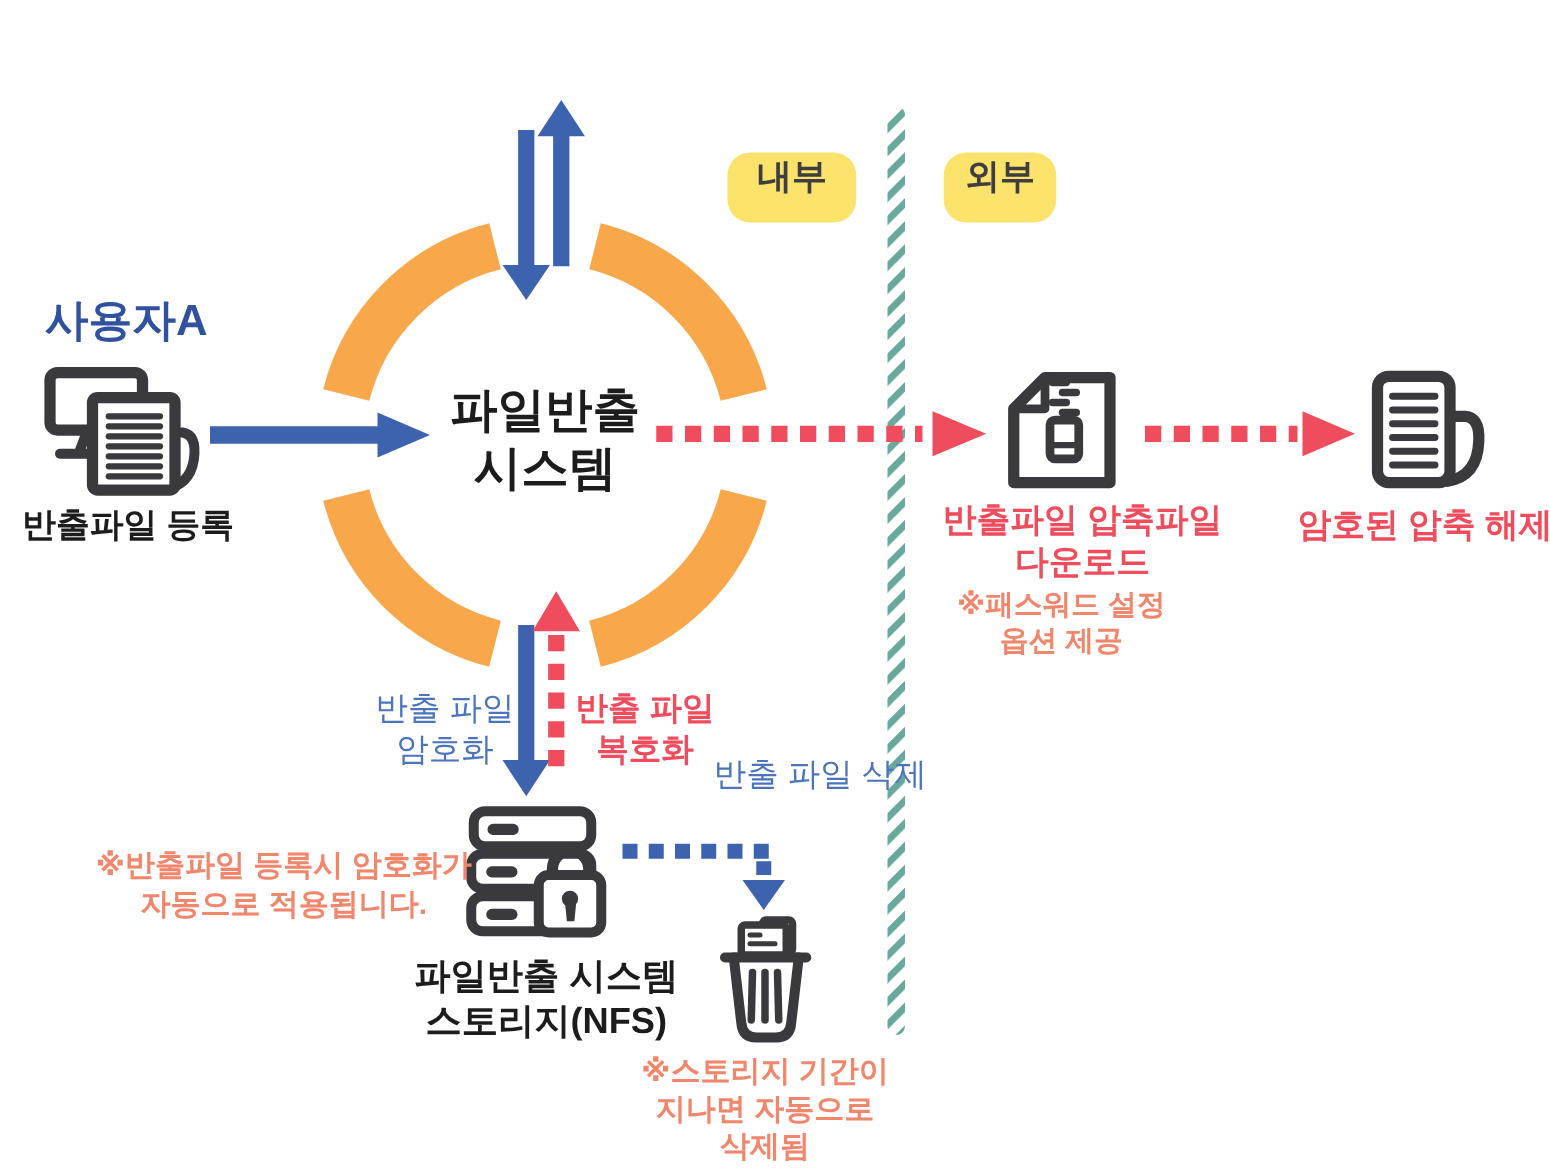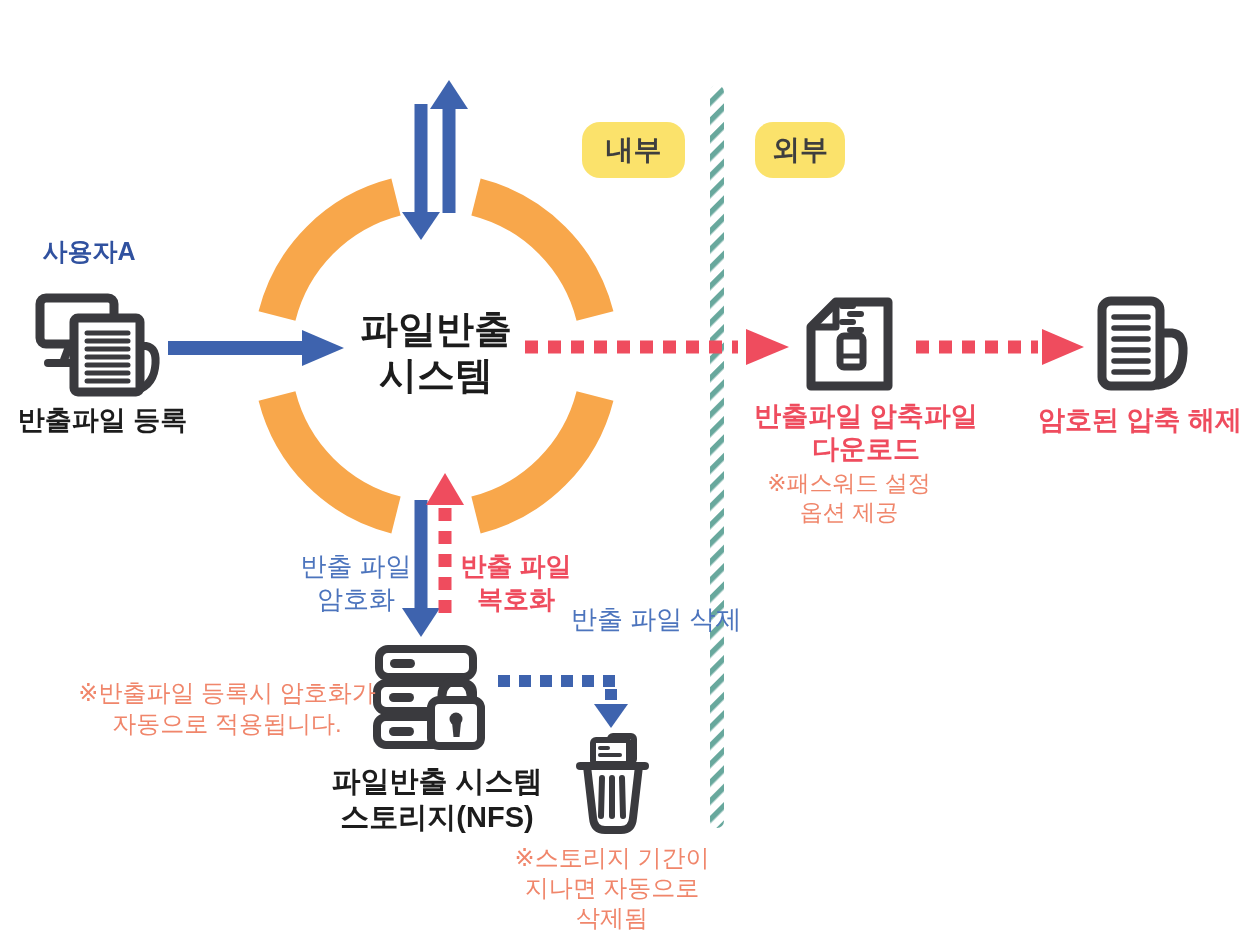--- a/index.html
+++ b/index.html
@@ -8,24 +8,24 @@
     --red:#EF4C5E; --salmon:#F0866B; --ink:#1C1C1C; --icon:#3A3A3E; --badge_text:#3E3E3E;
   }
   html,body{margin:0;padding:0;background:#fff;}
   #stage{position:relative;width:1240px;height:935px;background:#ffffff;overflow:hidden;
          font-family:"Liberation Sans","DejaVu Sans",sans-serif;}
   #diagram{position:absolute;left:0;top:0;}
   .label{position:absolute;text-align:center;white-space:nowrap;z-index:3;line-height:1.2;}
   .t-blue-dark{color:var(--blue_dark,#30519F);font-weight:700;}
   .t-blue-light{color:var(--blue_light,#4C74BD);font-weight:500;}
   .t-red{color:var(--red,#EF4C5E);font-weight:700;}
-  .t-salmon{color:var(--salmon,#F0866B);font-weight:400;}
+  .t-salmon{color:var(--salmon,#F0866B);font-weight:700;}
   .t-ink{color:var(--ink,#1C1C1C);}
   .badge{position:absolute;z-index:3;background:var(--yellow,#FBE26B);border-radius:18px;
-         display:flex;align-items:center;justify-content:center;
+         display:flex;align-items:flex-start;justify-content:center;
          color:var(--badge_text,#3E3E3E);font-weight:700;font-size:28px;}
 </style>
 </head>
 <body>
 
 <div id="stage">
 
   <svg id="diagram" width="1240" height="935" viewBox="0 0 1240 935">
     <defs>
       <pattern id="stripes" width="13" height="13" patternUnits="userSpaceOnUse" patternTransform="rotate(45)">
@@ -157,21 +157,21 @@
   </svg>
 
   <div class="badge" style="left:582px;top:122px;width:103px;height:56px;">
     <span>내부</span>
   </div>
   <div class="badge" style="left:755px;top:122px;width:90px;height:56px;">
     <span>외부</span>
   </div>
 
 
-  <div class="label t-blue-dark" style="left:8px;top:236px;width:162px;font-size:25px;">사용자A</div>
+  <div class="label t-blue-dark" style="left:20px;top:236px;width:162px;font-size:35px;">사용자A</div>
 
   <div class="label t-ink" style="left:0px;top:404px;width:205px;font-size:27px;font-weight:600;">반출파일 등록</div>
 
   <div class="label t-ink" style="left:336px;top:306px;width:200px;font-size:38px;font-weight:700;line-height:46px;">
     <div>파일반출</div>
     <div>시스템</div>
   </div>
 
   <div class="label t-blue-light" style="left:281px;top:550px;width:150px;font-size:26px;line-height:33px;">
     <div>반출 파일</div>

